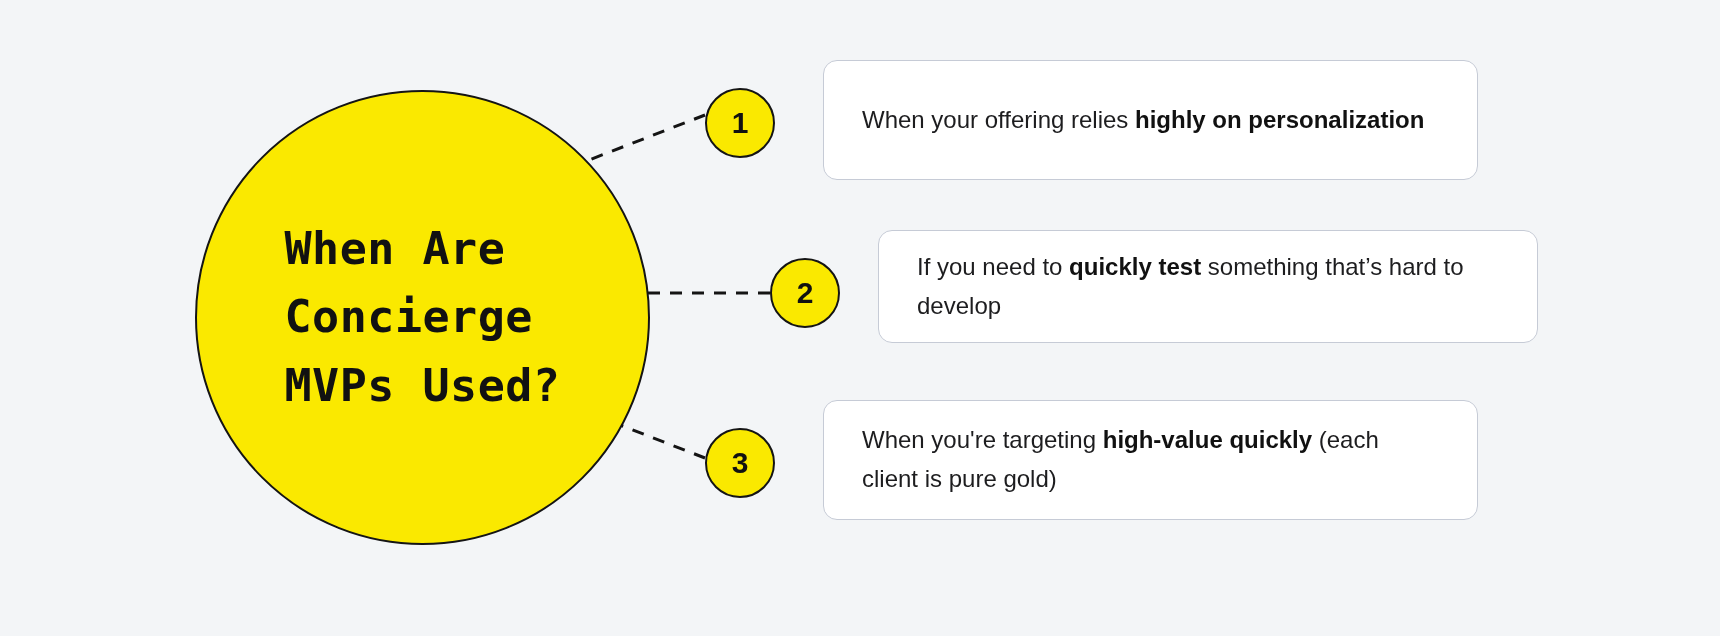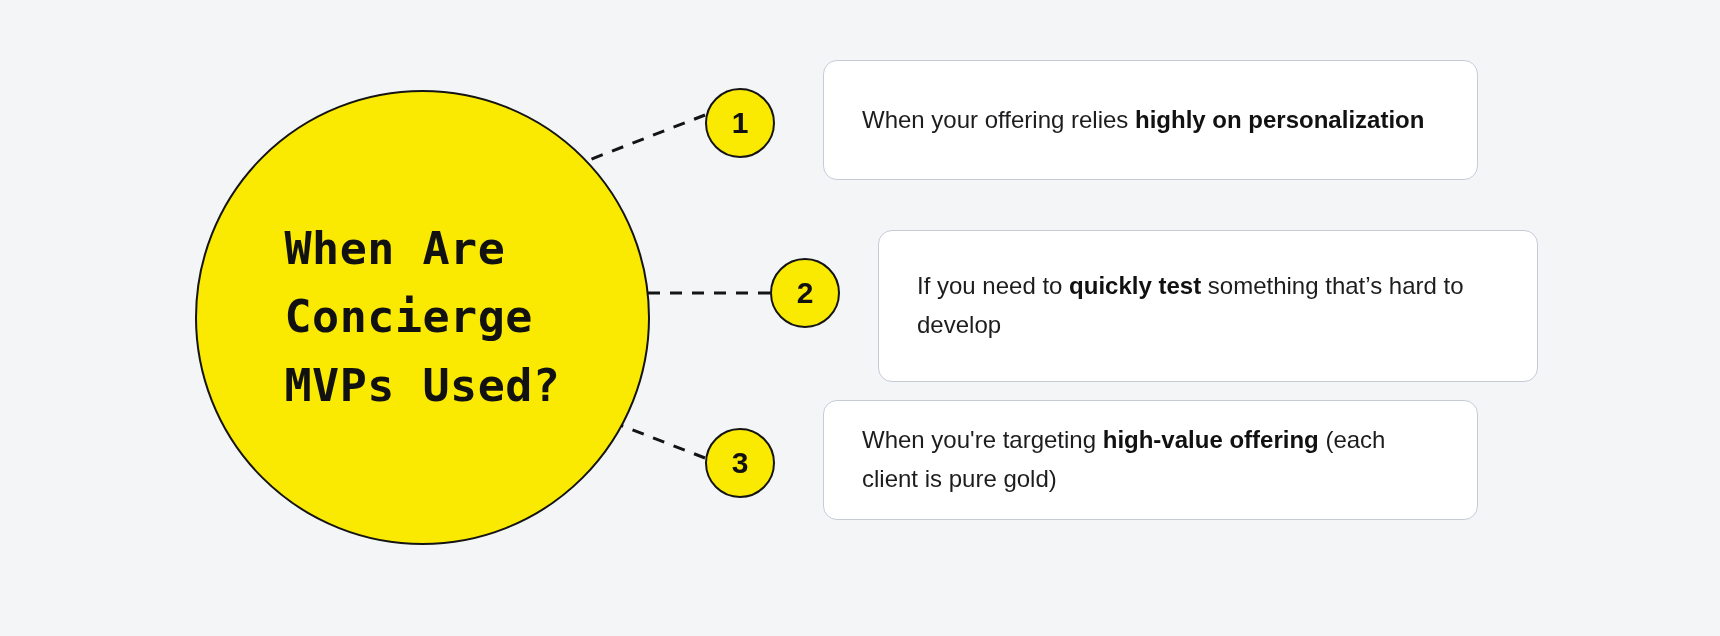--- a/index.html
+++ b/index.html
@@ -94,21 +94,21 @@
     font-size: 24px;
     line-height: 1.62;
     color: #1d1d1f;
     font-weight: 400;
     padding: 0 38px;
     margin: 0;
   }
   .card-text b { font-weight: 700; color: #111111; }
 
   #card-1 { left: 823px; top: 60px;  width: 655px; height: 120px; }
-  #card-2 { left: 878px; top: 230px; width: 660px; height: 152px; }
+  #card-2 { left: 878px; top: 230px; width: 660px; height: 113px; }
   #card-3 { left: 823px; top: 400px; width: 655px; height: 120px; }
 </style>
 </head>
 <body>
 
 <div id="stage">
 
   <svg class="connector" style="left:565px; top:105px;" width="150" height="70" viewBox="0 0 150 70">
     <line x1="6" y1="62" x2="140" y2="10" stroke="#141414" stroke-width="3" stroke-dasharray="12 10" stroke-linecap="butt"></line>
   </svg>
@@ -138,16 +138,16 @@
     <span>2</span>
   </div>
   <div class="card" id="card-2">
     <p class="card-text">If you need to <b>quickly test</b> something that’s hard to develop</p>
   </div>
 
   <div class="badge" id="badge-3">
     <span>3</span>
   </div>
   <div class="card" id="card-3">
-    <p class="card-text">When you're targeting <b>high-value offering</b> (each client is pure gold)</p>
+    <p class="card-text">When you're targeting <b>high-value quickly</b> (each client is pure gold)</p>
   </div>
 
 </div>
 
 </body></html>

